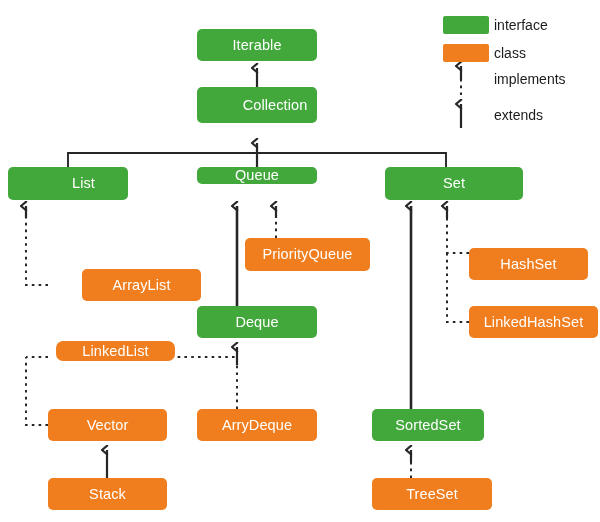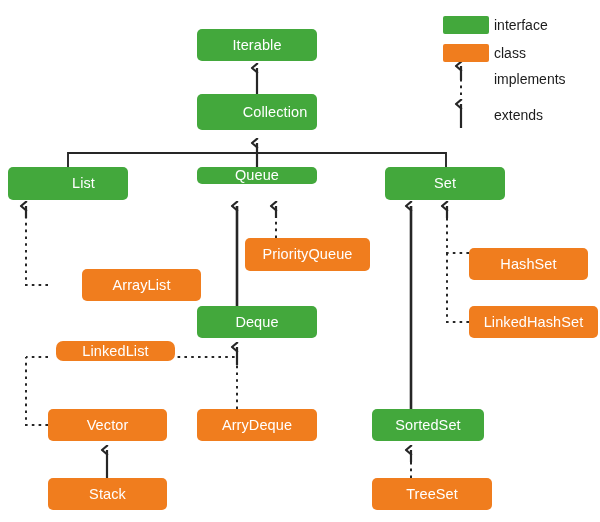--- a/index.html
+++ b/index.html
@@ -138,30 +138,30 @@
     </g>
     <g>
       <line x1="461" y1="128" x2="461" y2="104" stroke="#262626" stroke-width="2.2" marker-end="url(#ah)"></line>
     </g>
   </svg>
 
   <div id="nodes">
       <div class="node interface" style="left: 197px; top: 29px; width: 120px; height: 32px;">
         <span>Iterable</span>
       </div>
-      <div class="node interface" style="left: 197px; top: 94px; width: 120px; height: 36px; padding-left: 36px;">
+      <div class="node interface" style="left: 197px; top: 87px; width: 120px; height: 36px; padding-left: 36px;">
         <span>Collection</span>
       </div>
       <div class="node interface" style="left: 8px; top: 167px; width: 120px; height: 33px; padding-left: 31px;">
         <span>List</span>
       </div>
       <div class="node interface" style="left: 197px; top: 167px; width: 120px; height: 17px;">
         <span>Queue</span>
       </div>
-      <div class="node interface" style="left: 385px; top: 167px; width: 120px; height: 33px;">
+      <div class="node interface" style="left: 385px; top: 167px; width: 138px; height: 33px;">
         <span>Set</span>
       </div>
       <div class="node klass" style="left: 245px; top: 238px; width: 125px; height: 33px;">
         <span>PriorityQueue</span>
       </div>
       <div class="node klass" style="left: 469px; top: 237px; width: 119px; height: 32px; margin-top: 11px;">
         <span>HashSet</span>
       </div>
       <div class="node klass" style="left: 48px; top: 269px; width: 119px; height: 32px; margin-left: 34px;">
         <span>ArrayList</span>

